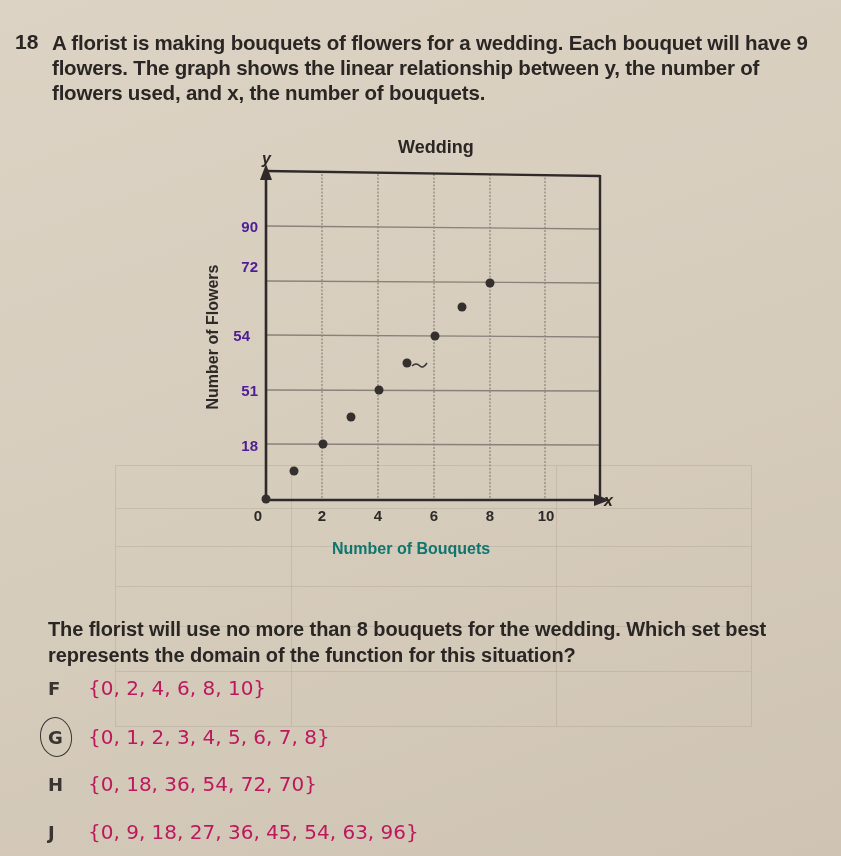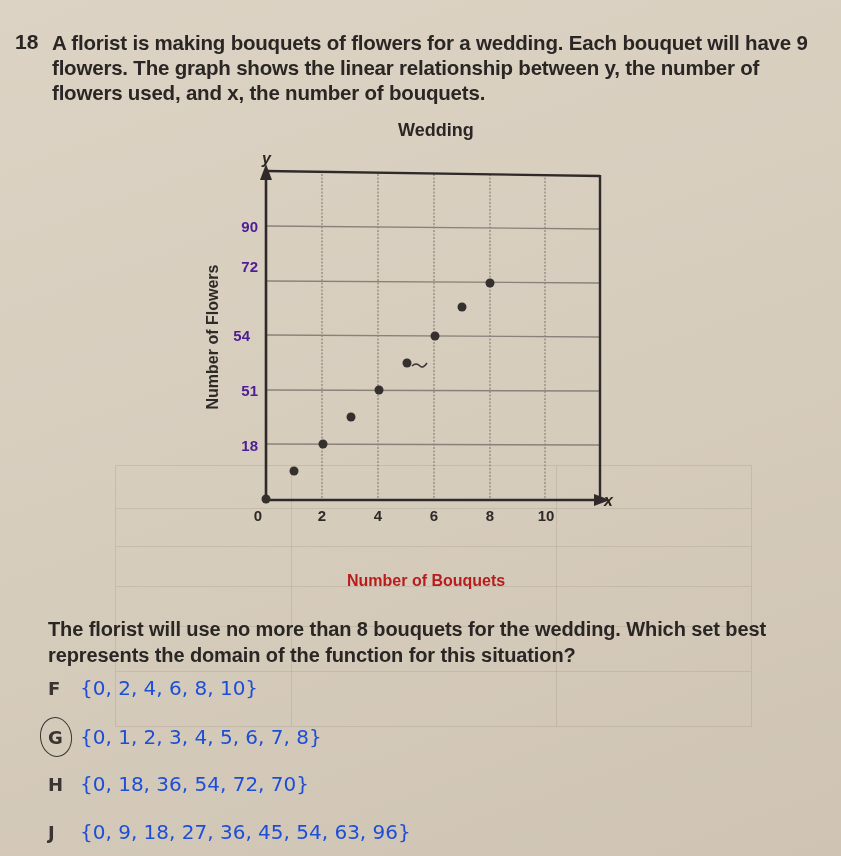--- a/index.html
+++ b/index.html
@@ -11,34 +11,34 @@
       color: #2a2624;
     }
     .ghost-table { position: absolute; left: 115px; top: 465px; width: 635px; height: 260px;
       border: 1px solid rgba(150,140,125,0.25); }
     .ghost-table .h { position: absolute; left: 0; right: 0; height: 0; border-top: 1px solid rgba(150,140,125,0.25); }
     .ghost-table .v { position: absolute; top: 0; bottom: 0; width: 0; border-left: 1px solid rgba(150,140,125,0.25); }
 
     .qnum { position: absolute; left: 15px; top: 30px; font-weight: bold; font-size: 21px; }
     .prompt { position: absolute; left: 52px; top: 30px; width: 780px; font-weight: bold; font-size: 20.5px; line-height: 25px; letter-spacing: -0.2px; }
 
-    .chart-title { position: absolute; left: 398px; top: 120px; font-size: 18px; font-weight: bold; }
+    .chart-title { position: absolute; left: 398px; top: 137px; font-size: 18px; font-weight: bold; }
     .y-letter { position: absolute; left: 262px; top: 150px; font-style: italic; font-weight: bold; font-size: 16px; }
     .x-letter { position: absolute; left: 604px; top: 492px; font-style: italic; font-weight: bold; font-size: 16px; }
     .ylabel { position: absolute; left: 213px; top: 337px; transform: translate(-50%,-50%) rotate(-90deg);
       font-size: 16px; font-weight: bold; white-space: nowrap; color: #2e2a28; }
-    .xlabel { position: absolute; left: 347px; top: 540px; font-size: 16px; font-weight: bold; color: #b91c1c; margin-top: 32px; }
+    .xlabel { position: absolute; left: 332px; top: 540px; font-size: 16px; font-weight: bold; color: #0f766e; }
     .ytick { position: absolute; width: 30px; text-align: right; font-size: 15px; font-weight: bold; color: #4c1d95; }
     .xtick { position: absolute; width: 30px; text-align: center; font-size: 15px; font-weight: bold; color: #2e2a28; top: 507px; }
     svg.plot { position: absolute; left: 0; top: 0; }
 
     .question { position: absolute; left: 48px; top: 592px; width: 790px; font-weight: bold; font-size: 20px; line-height: 26px; letter-spacing: -0.1px; margin-top: 24px; }
     .choice { position: absolute; left: 48px; font-size: 20px; font-weight: bold; display: flex; align-items: center; }
     .choice .letter { width: 24px; font-family: "DejaVu Sans", sans-serif; font-weight: bold; font-size: 18px; color: #3a3532; }
-    .choice .set { margin-left: 8px; font-family: "DejaVu Sans", sans-serif; font-weight: normal; font-size: 20px; color: #1d4ed8; }
+    .choice .set { margin-left: 16px; font-family: "DejaVu Sans", sans-serif; font-weight: normal; font-size: 20px; color: #be185d; }
     .circled .letter { position: relative; }
     .circled .letter::after { content: ""; position: absolute; left: -8px; top: -10px; width: 30px; height: 38px;
       border: 1.5px solid #3b3633; border-radius: 50%; transform: rotate(-8deg); }
   </style>
 </head>
 <body>
 
 <div class="ghost-table">
   <div class="h" style="top:42px"></div>
     <div class="h" style="top:80px"></div>

